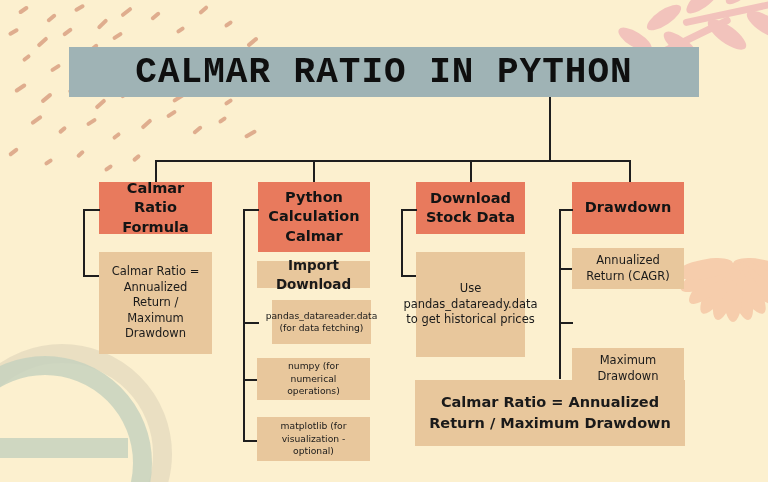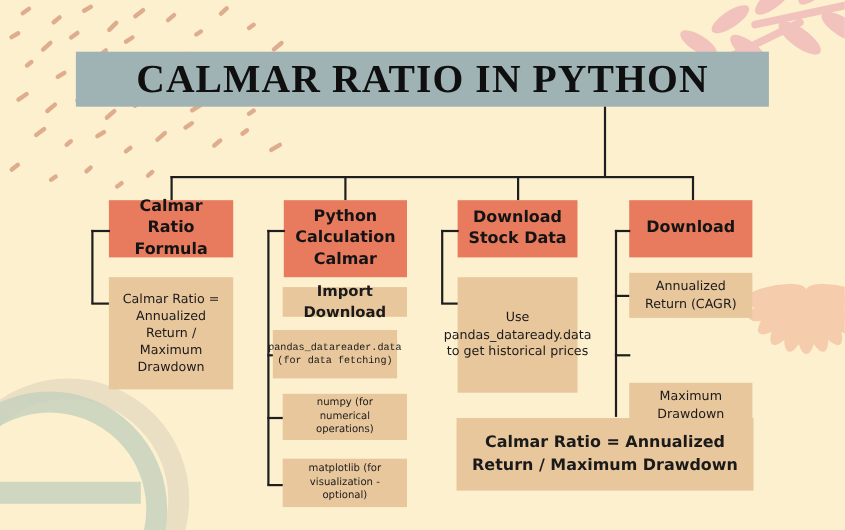--- a/index.html
+++ b/index.html
@@ -32,21 +32,21 @@
   .ring-green{left:0px;top:18px;width:176px;height:176px;border:19px solid #C7D2BE;opacity:.85;}
   .logo-bar{position:absolute;left:-6px;top:100px;width:196px;height:20px;background:#C7D2BE;opacity:.85;}
 
   
   .banner{
     position:absolute;left:69px;top:47px;width:630px;height:50px;
     background:#9FB3B5;
     display:flex;align-items:center;justify-content:center;
   }
   .banner-text{
-    font-family:Liberation Serif, serif;
+    font-family:Liberation Mono, monospace;
     font-weight:bold;font-size:36px;letter-spacing:1px;color:#0F0F0F;
     white-space:nowrap;
     text-align:right;
   }
 
   
   .ln{position:absolute;background:#1E1E1E;}
   .v{width:2px;}
   .h{height:2px;}
 
@@ -186,42 +186,42 @@
   </div>
   <div class="ln v" style="left:243px;top:209px;height:232px;"></div>
   <div class="ln h" style="left:243px;top:209px;width:16px;"></div>
   <div class="ln h" style="left:243px;top:322px;width:16px;"></div>
   <div class="ln h" style="left:243px;top:379px;width:16px;"></div>
   <div class="ln h" style="left:243px;top:440px;width:16px;"></div>
 
   <div class="card c-lib" style="left:257px;top:261px;width:113px;height:27px;">
     <span>Import Download</span>
   </div>
-  <div class="card c-sm" style="left:248px;top:300px;width:113px;height:44px;font-family:Liberation Mono, monospace;">
+  <div class="card c-sm" style="left:272px;top:300px;width:99px;height:44px;">
     <span>pandas_datareader.data (for data fetching)</span>
   </div>
   <div class="card c-sm" style="left:257px;top:358px;width:113px;height:42px;">
     <span>numpy (for numerical operations)</span>
   </div>
   <div class="card c-sm" style="left:257px;top:417px;width:113px;height:44px;justify-content:flex-end;">
     <span>matplotlib (for visualization - optional)</span>
   </div>
 
   <div class="hdr" style="left:416px;top:182px;width:109px;height:52px;">
     <span>Download Stock Data</span>
   </div>
   <div class="ln v" style="left:401px;top:209px;height:67px;"></div>
   <div class="ln h" style="left:401px;top:209px;width:16px;"></div>
   <div class="ln h" style="left:401px;top:275px;width:16px;"></div>
   <div class="card c-md" style="left:416px;top:252px;width:109px;height:105px;">
     <span>Use pandas_dataready.data to get historical prices</span>
   </div>
 
   <div class="hdr" style="left:572px;top:182px;width:112px;height:52px;">
-    <span>Download</span>
+    <span>Drawdown</span>
   </div>
   <div class="ln v" style="left:559px;top:209px;height:170px;"></div>
   <div class="ln h" style="left:559px;top:209px;width:14px;"></div>
   <div class="ln h" style="left:559px;top:268px;width:14px;"></div>
   <div class="ln h" style="left:559px;top:322px;width:14px;"></div>
   <div class="card c-md" style="left:572px;top:248px;width:112px;height:41px;">
     <span>Annualized Return (CAGR)</span>
   </div>
   <div class="card c-md" style="left:572px;top:302px;width:112px;height:41px;margin-top:46px;">
     <span>Maximum Drawdown</span>

